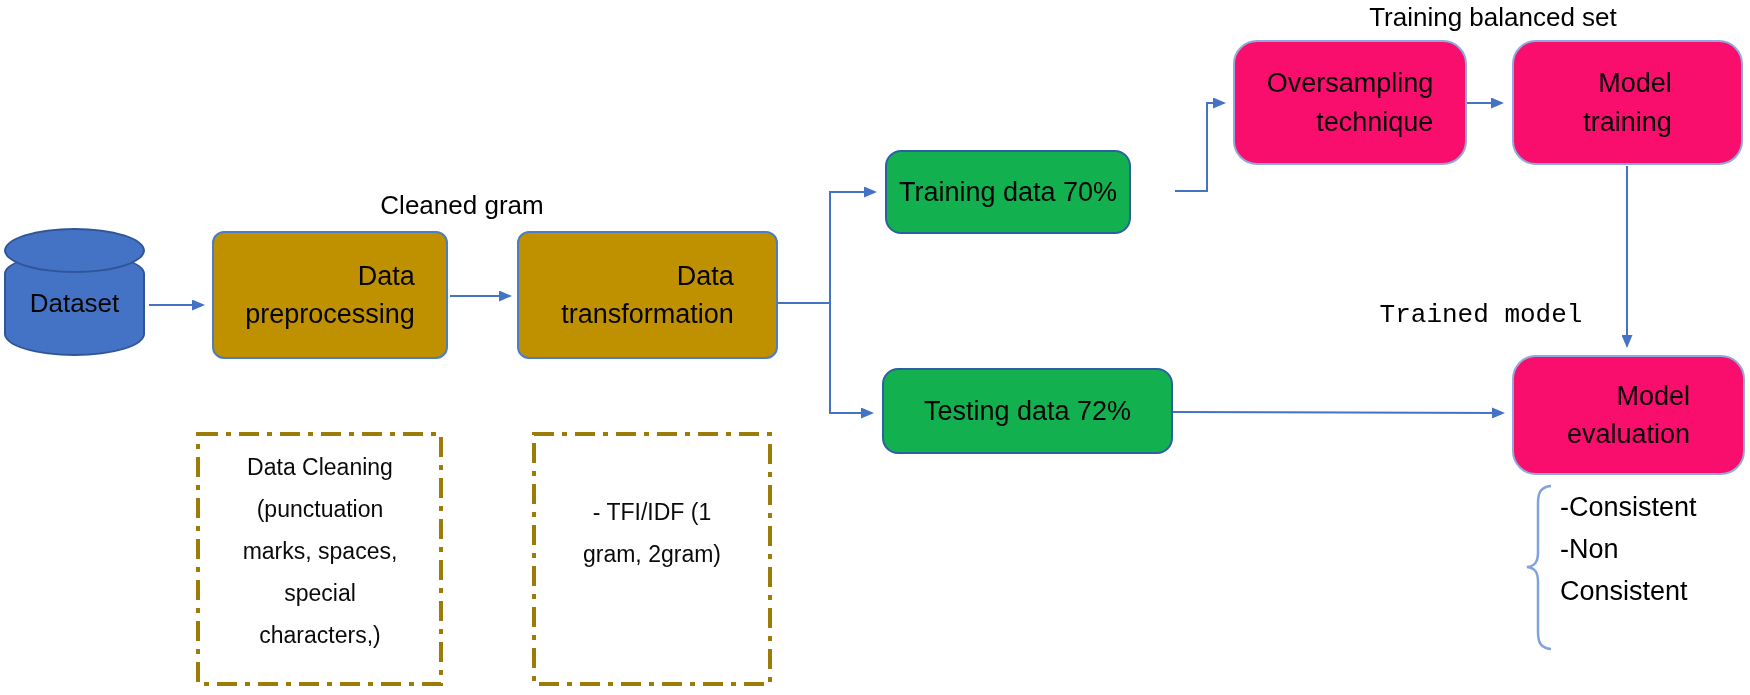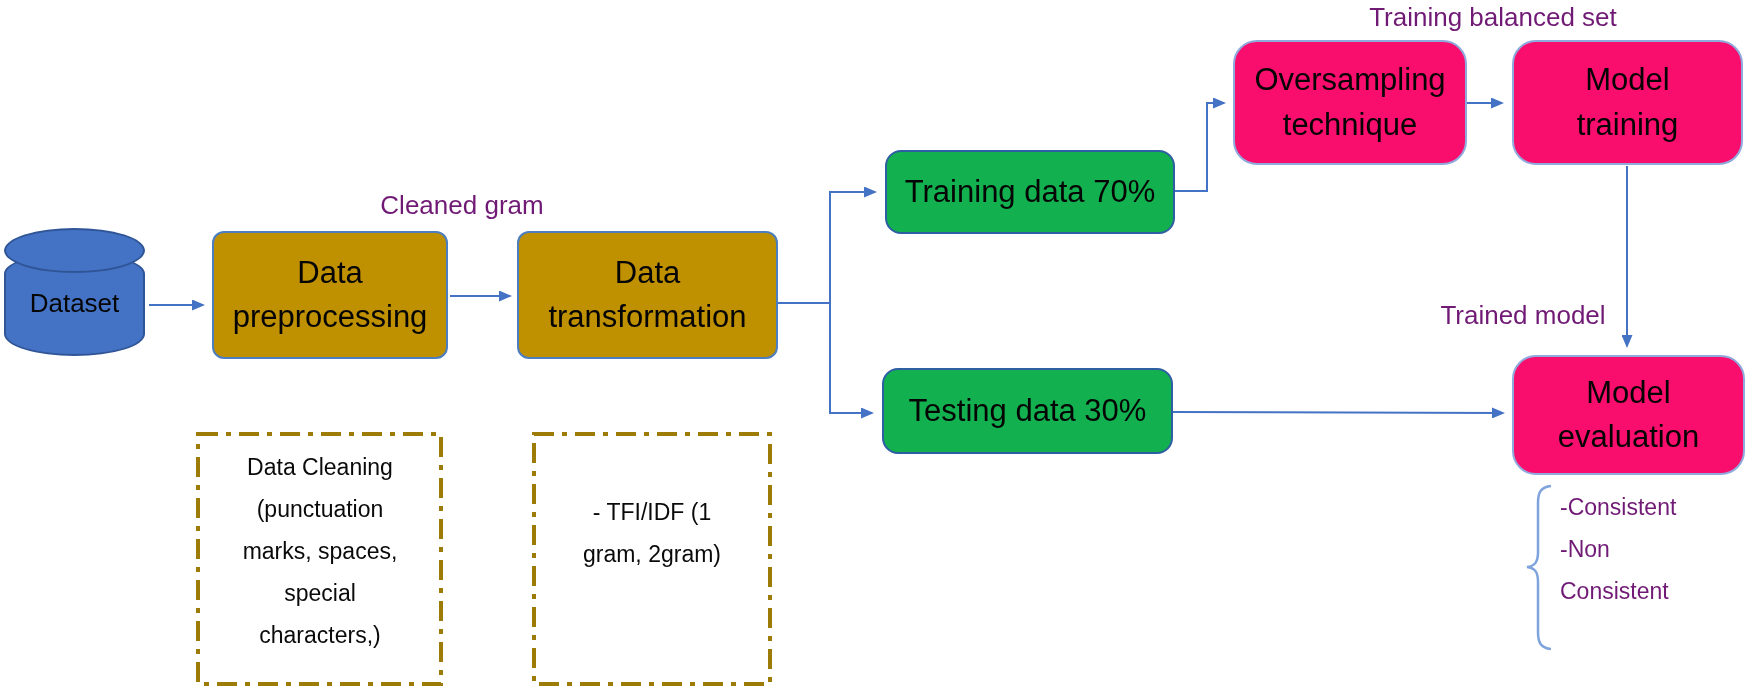--- a/index.html
+++ b/index.html
@@ -15,33 +15,33 @@
   }
 
   svg.layer { position: absolute; left: 0; top: 0; }
 
   
   .node {
     position: absolute;
     display: flex;
     align-items: center;
     justify-content: center;
-    text-align: center;
+    text-align: right;
     white-space: pre-line;
-    font-size: 31px;
+    font-size: 27px;
     line-height: 1.42;
     color: #050505;
   }
   .gold  { background: #BF9000; border: 2px solid #4d7ebf; border-radius: 12px; }
   .green { background: #12B04E; border: 2px solid #2e5fa3; border-radius: 16px; }
   .pink  { background: #F90D6D; border: 2px solid #8faadc; border-radius: 24px; }
 
   .p-pre    { left: 212px;  top: 231px; width: 236px; height: 128px; }
   .p-trans  { left: 517px;  top: 231px; width: 261px; height: 128px; }
-  .p-train  { left: 885px;  top: 150px; width: 290px; height: 84px;  }
+  .p-train  { left: 885px;  top: 150px; width: 246px; height: 84px;  }
   .p-test   { left: 882px;  top: 368px; width: 291px; height: 86px;  }
   .p-over   { left: 1233px; top: 40px;  width: 234px; height: 125px; }
   .p-mtrain { left: 1512px; top: 40px;  width: 231px; height: 125px; }
   .p-meval  { left: 1512px; top: 355px; width: 233px; height: 120px; }
 
   
   .cyl-body {
     position: absolute; left: 4px; top: 252px; width: 141px; height: 104px;
     background: #4472C4; border: 2px solid #2F5597;
     border-radius: 50% / 22px;
@@ -50,27 +50,27 @@
     position: absolute; left: 4px; top: 228px; width: 141px; height: 45px;
     background: #4472C4; border: 2px solid #2F5597;
     border-radius: 50%;
   }
   .cyl-label {
     position: absolute; left: 4px; top: 288px; width: 141px;
     text-align: center; font-size: 26px; color: #050505;
   }
 
   
-  .lbl { position: absolute; font-size: 26px; color: #701a75; text-align: center; }
+  .lbl { position: absolute; font-size: 26px; color: #000000; text-align: center; }
   .l-cleaned { left: 352px;  top: 190px; width: 220px; }
   .l-tbs     { left: 1328px; top: 2px;   width: 330px; }
-  .l-tm      { left: 1420px; top: 300px; width: 206px; }
+  .l-tm      { left: 1378px; top: 300px; width: 206px; font-family: Liberation Mono, monospace; }
   .l-out {
     left: 1560px; top: 486px; width: 180px;
-    text-align: left; font-size: 23px; line-height: 42px; white-space: pre-line;
+    text-align: left; font-size: 27px; line-height: 42px; white-space: pre-line;
   }
 
   
   .note {
     position: absolute; text-align: center;
     font-size: 23px; line-height: 42px;
     white-space: pre-line; color: #0a0a0a;
   }
   .n-clean { left: 200px; top: 446px; width: 240px; }
   .n-tfidf { left: 536px; top: 491px; width: 232px; }
@@ -109,21 +109,21 @@
 
   <div class="cyl-body"></div>
   <div class="cyl-top"></div>
   <div class="cyl-label">Dataset</div>
 
   <div class="node gold p-pre">Data
 preprocessing</div>
   <div class="node gold p-trans">Data
 transformation</div>
   <div class="node green p-train">Training data 70%</div>
-  <div class="node green p-test">Testing data 30%</div>
+  <div class="node green p-test">Testing data 72%</div>
   <div class="node pink p-over">Oversampling
 technique</div>
   <div class="node pink p-mtrain">Model
 training</div>
   <div class="node pink p-meval">Model
 evaluation</div>
 
   <div class="lbl l-cleaned">Cleaned gram</div>
   <div class="lbl l-tbs">Training balanced set</div>
   <div class="lbl l-tm">Trained model</div>

